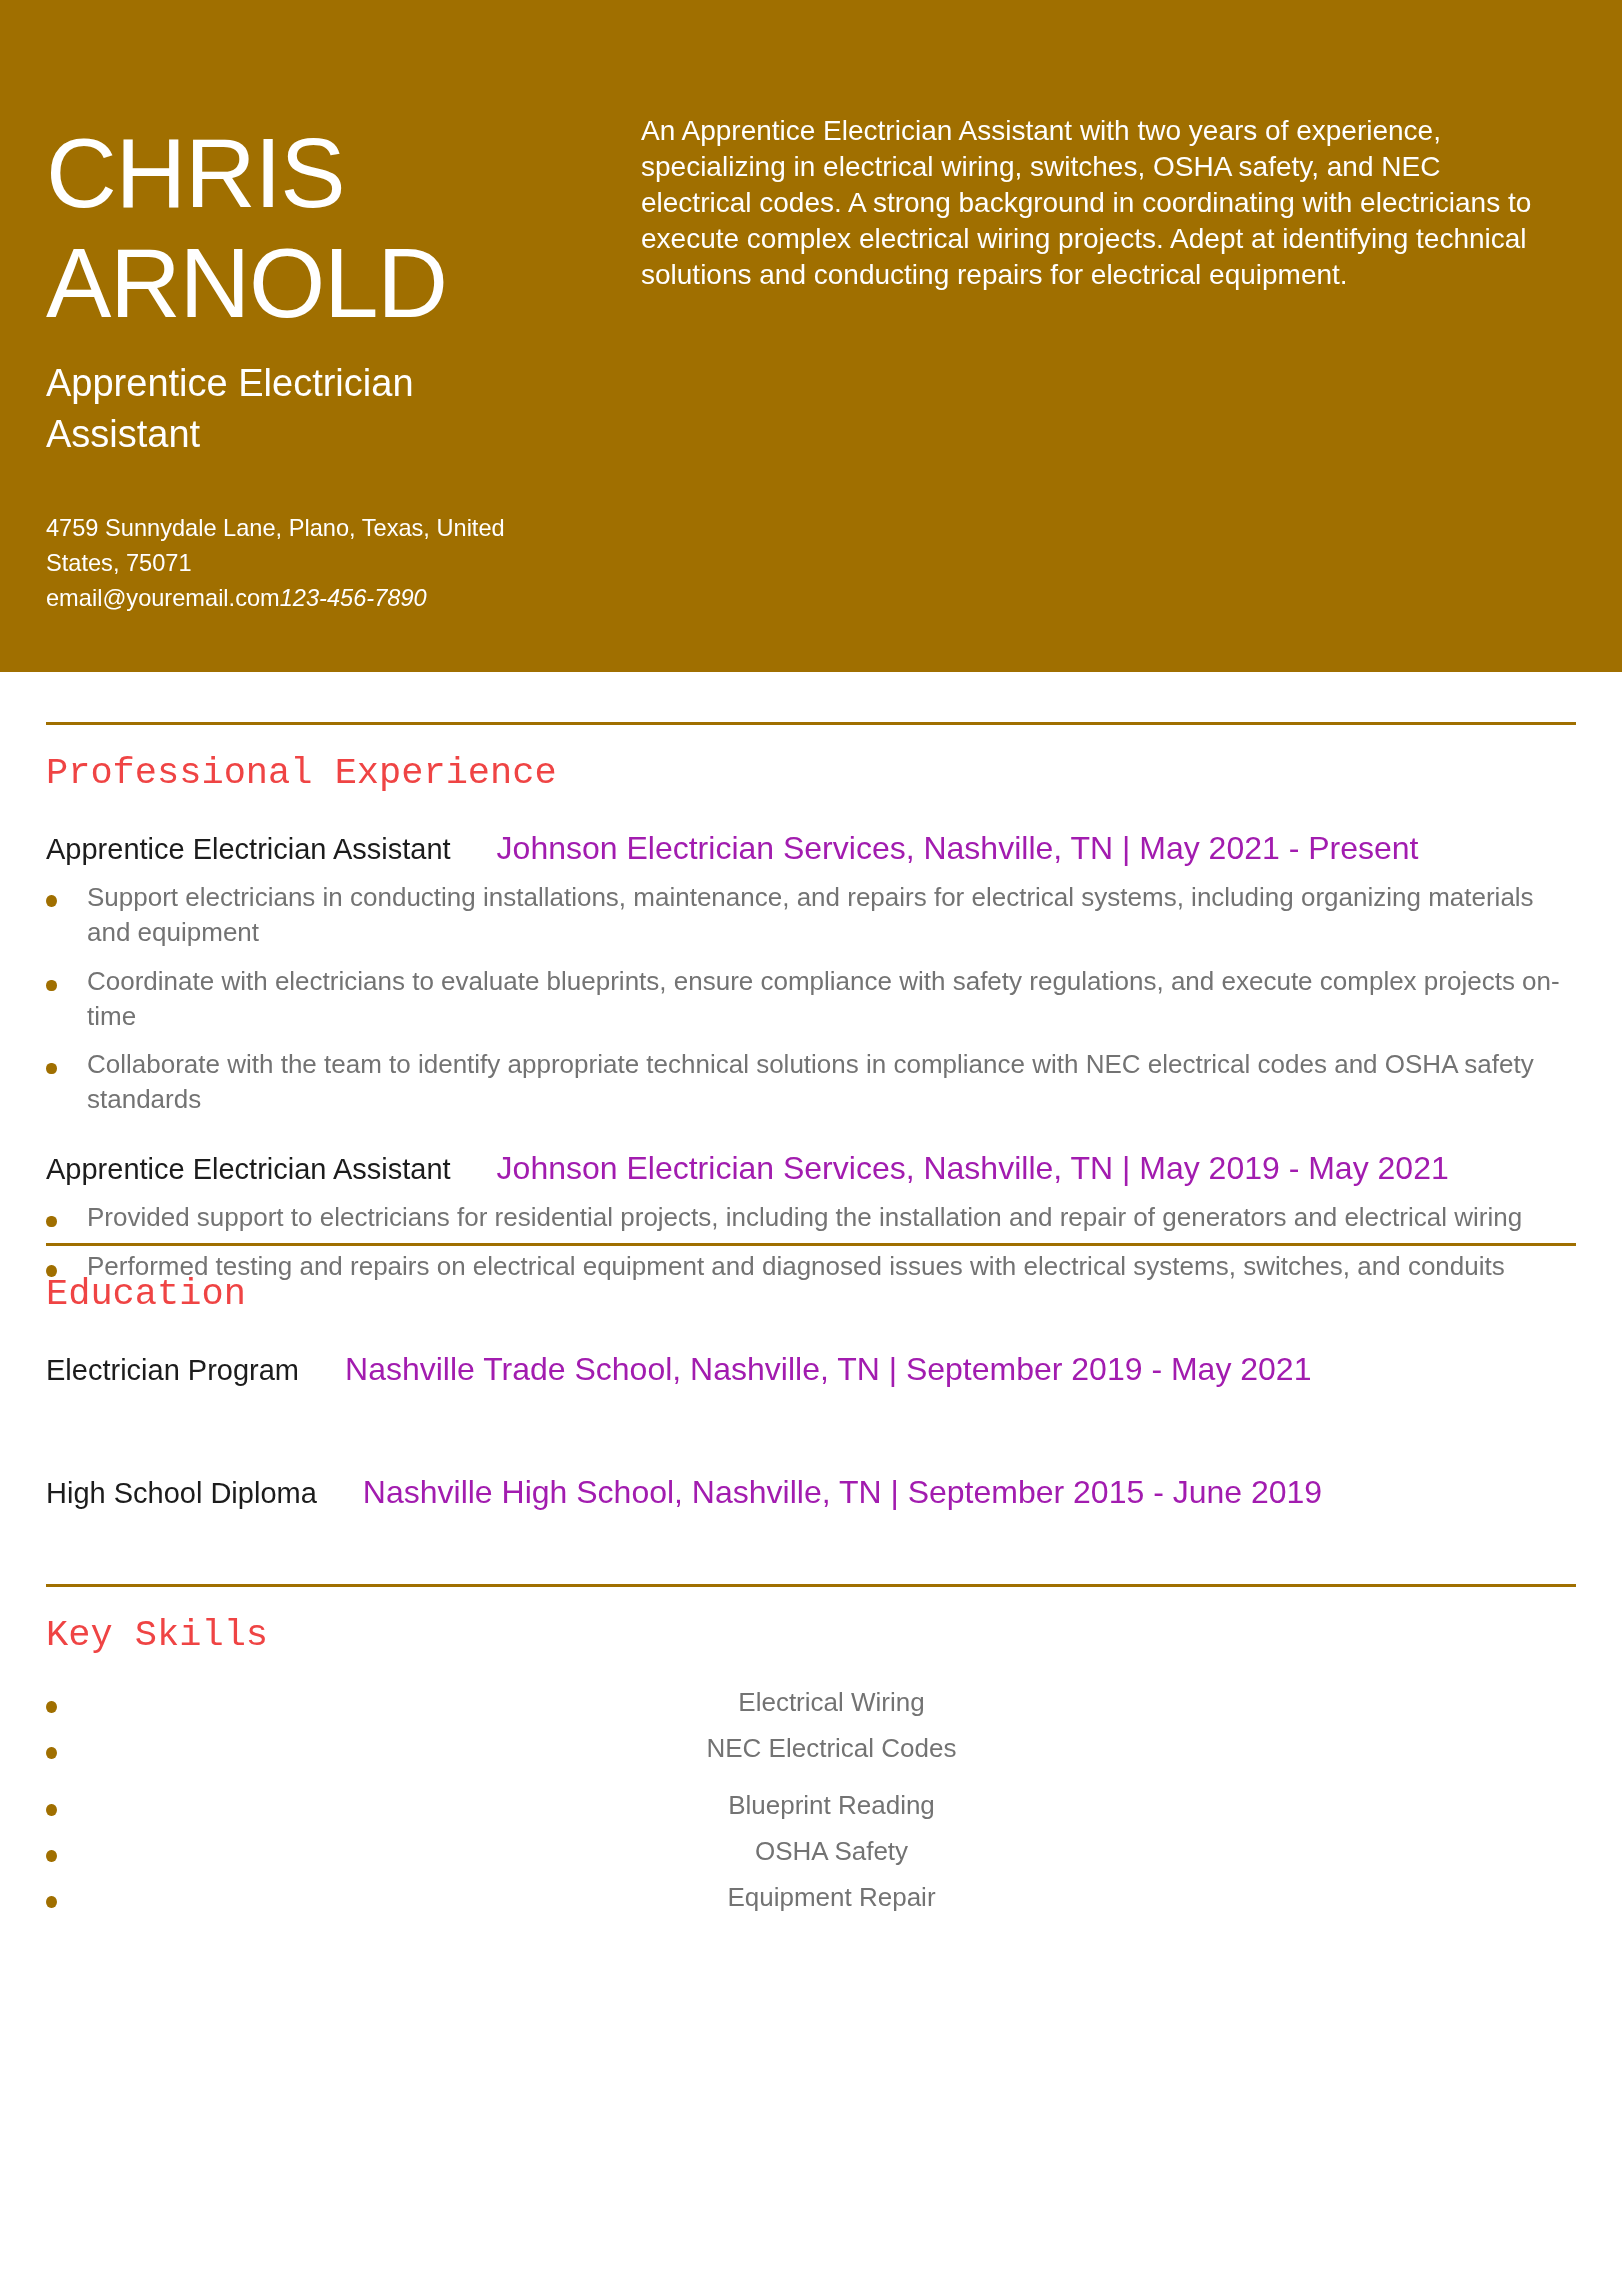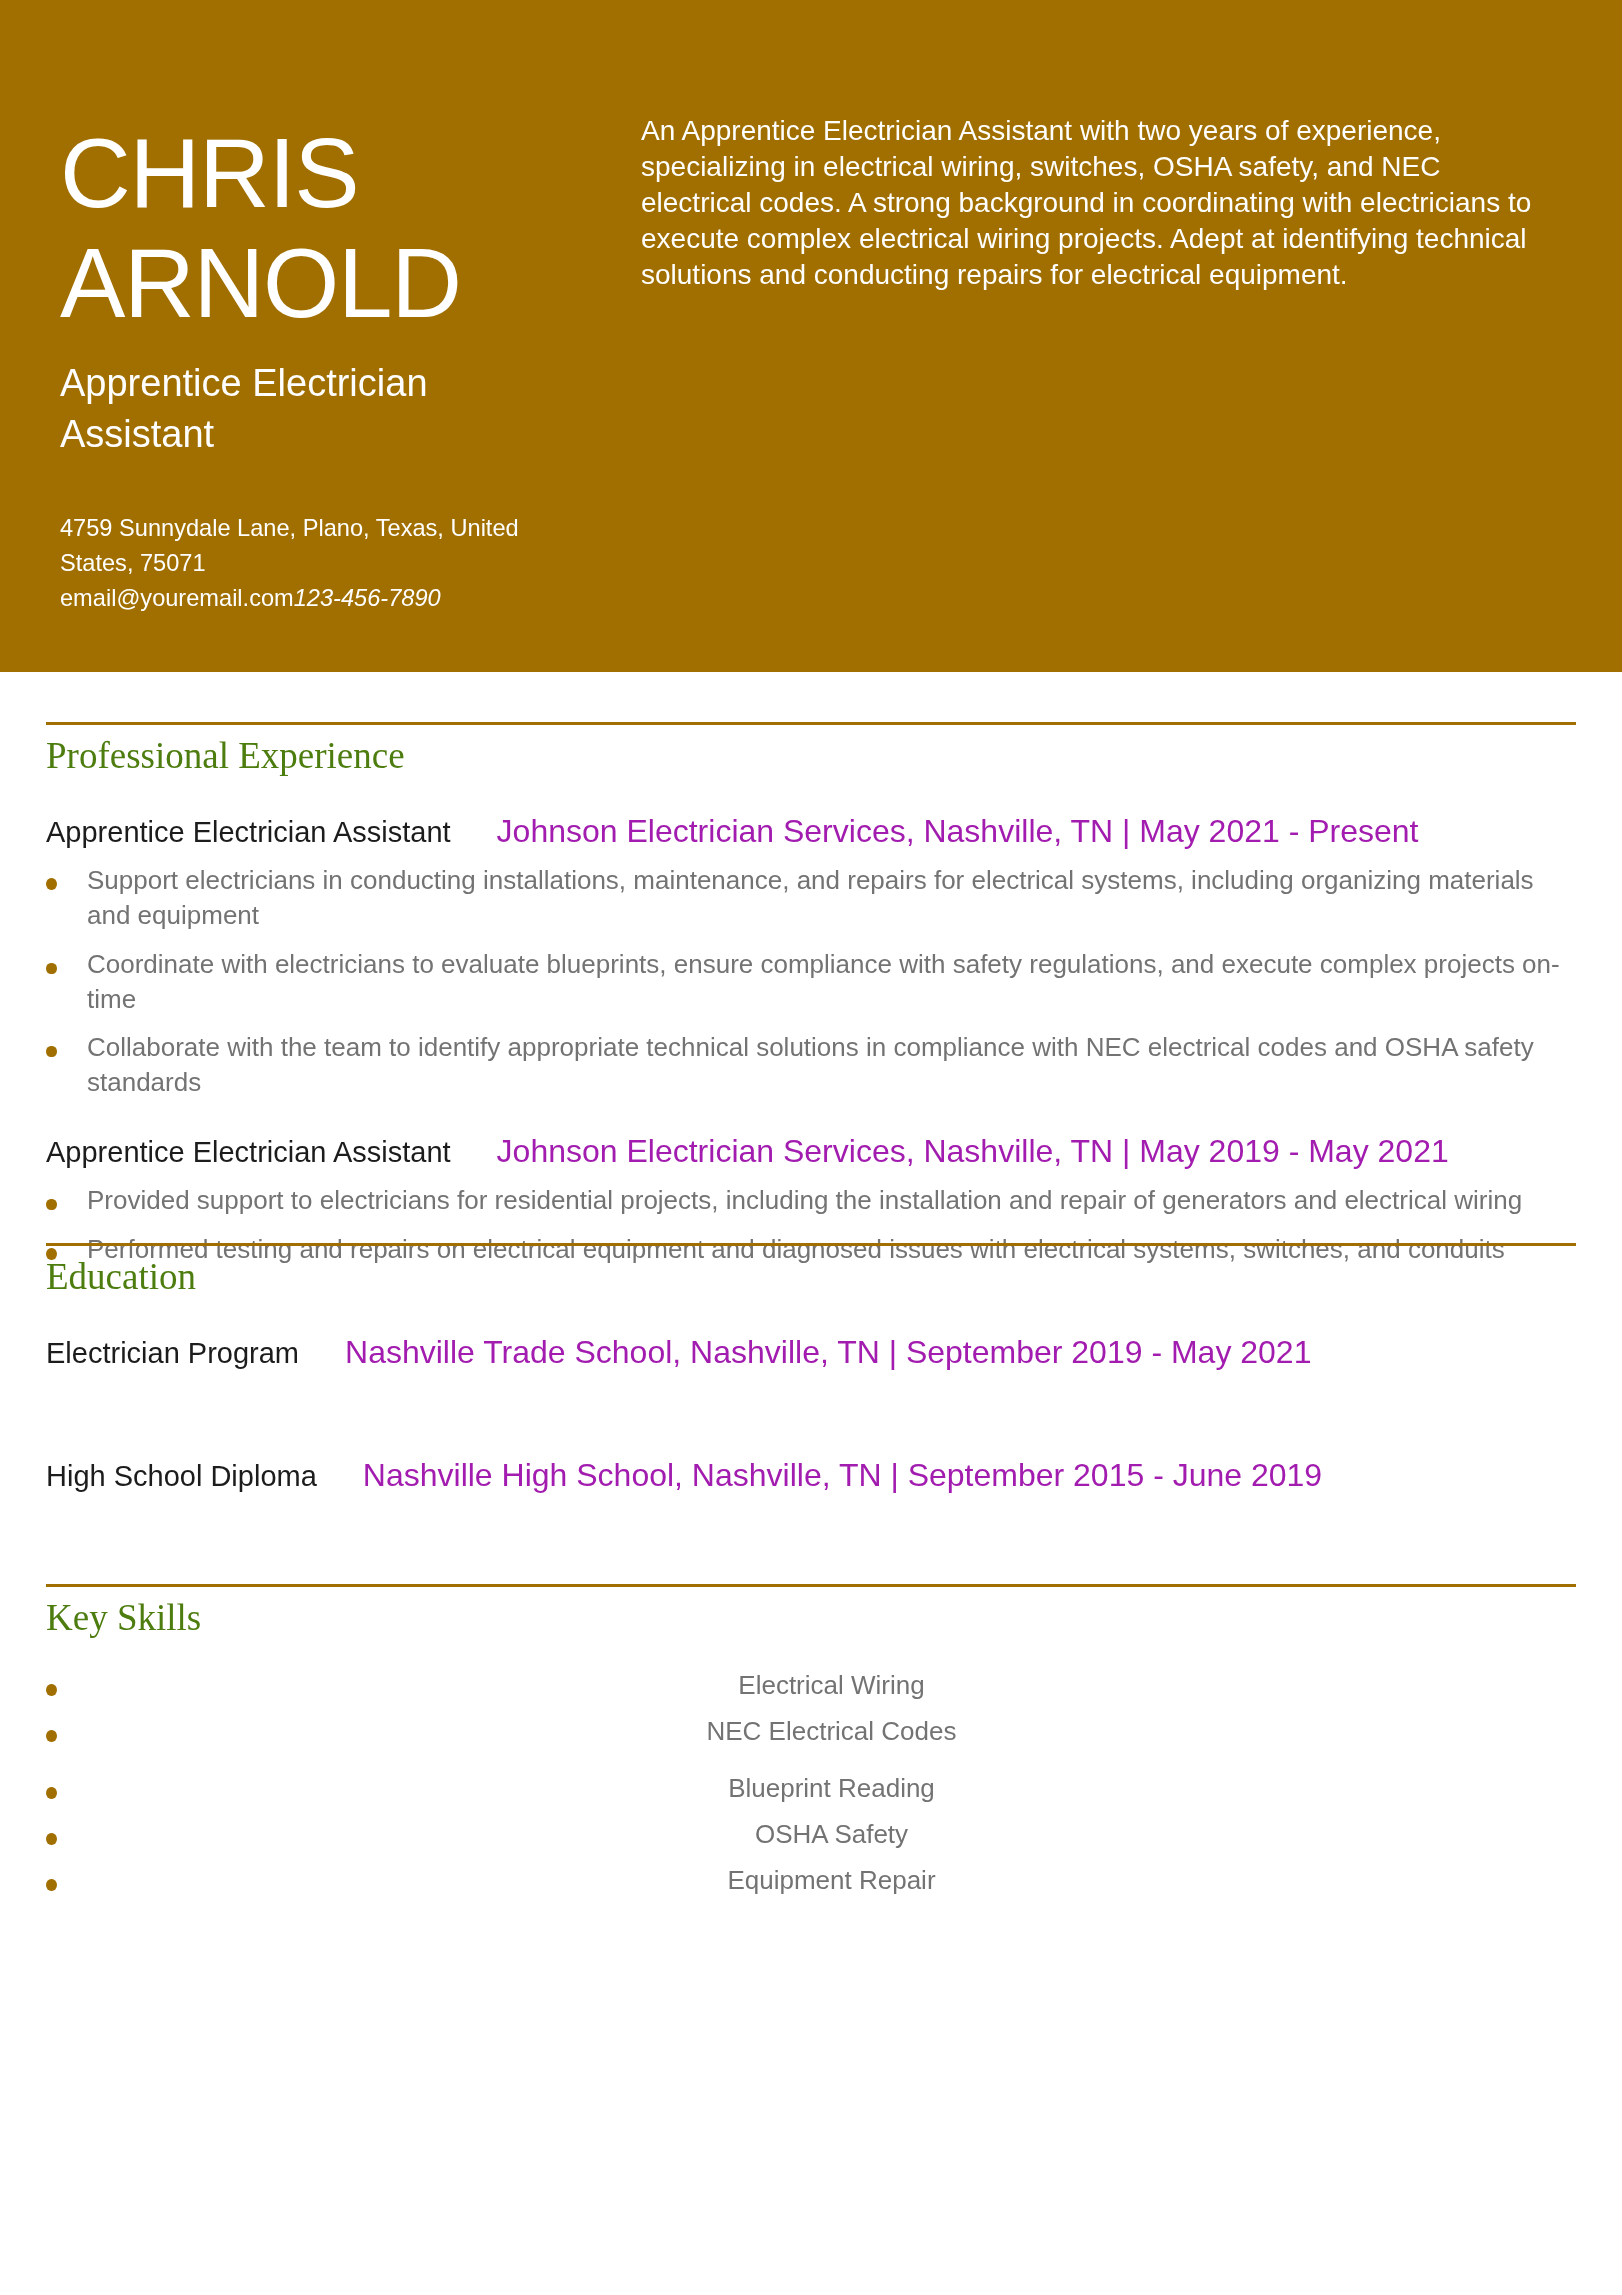--- a/index.html
+++ b/index.html
@@ -3,41 +3,41 @@
   <meta charset="utf-8">
   <style>
     * { margin: 0; padding: 0; box-sizing: border-box; }
     html, body { width: 1622px; height: 2295px; background: #ffffff; overflow: hidden; }
     body { font-family: "DejaVu Sans", "Liberation Sans", sans-serif; color: #1c1c1c; position: relative; }
 
     .header {
       position: absolute; left: 0; top: 0; width: 1622px; height: 672px;
       background: #A06F00; color: #ffffff;
     }
-    .header .left { position: absolute; left: 46px; top: 118px; width: 537px; margin-left: 14px; }
+    .header .left { position: absolute; left: 46px; top: 118px; width: 537px; }
     .name {
       font-family: "Liberation Sans", sans-serif;
       font-size: 98px; line-height: 110px; font-weight: 400; letter-spacing: -1.3px;
     }
     .job-title {
       margin-top: 19.6px; font-family: "Liberation Sans", sans-serif;
       font-size: 38px; line-height: 51px; font-weight: 400;
     }
     .contact { margin-top: 51px; font-family: "Liberation Sans", sans-serif; font-size: 23.6px; line-height: 35px; }
     .contact .phone { font-style: italic; }
     .summary {
       position: absolute; left: 641px; top: 113px; width: 916px;
       font-family: "Liberation Sans", sans-serif; font-size: 28px; line-height: 36px;
     }
 
     .section { position: absolute; left: 46px; width: 1530px; }
     .rule { height: 2.6px; background: #A06F00; width: 100%; }
     .section-title {
-      font-family: Liberation Serif, serif; color: #4d7c0f;
-      font-size: 37px; line-height: 46px; margin-top: 8px;
+      font-family: Liberation Mono, monospace; color: #ef4444;
+      font-size: 37px; line-height: 46px; margin-top: 25px;
     }
     .entry-head { display: flex; align-items: baseline; font-family: "Liberation Sans", sans-serif; gap: 16px; }
     .entry-head .role { font-size: 29px; font-weight: 500; color: #1c1c1c; }
     .entry-head .meta { font-size: 32px; color: #a21caf; margin-left: 30px; }
 
     ul.bullets { list-style: none; }
     ul.bullets li {
       position: relative; padding-left: 41px;
       font-family: "Liberation Sans", sans-serif; font-size: 26px; line-height: 35px; color: #737373;
     }

